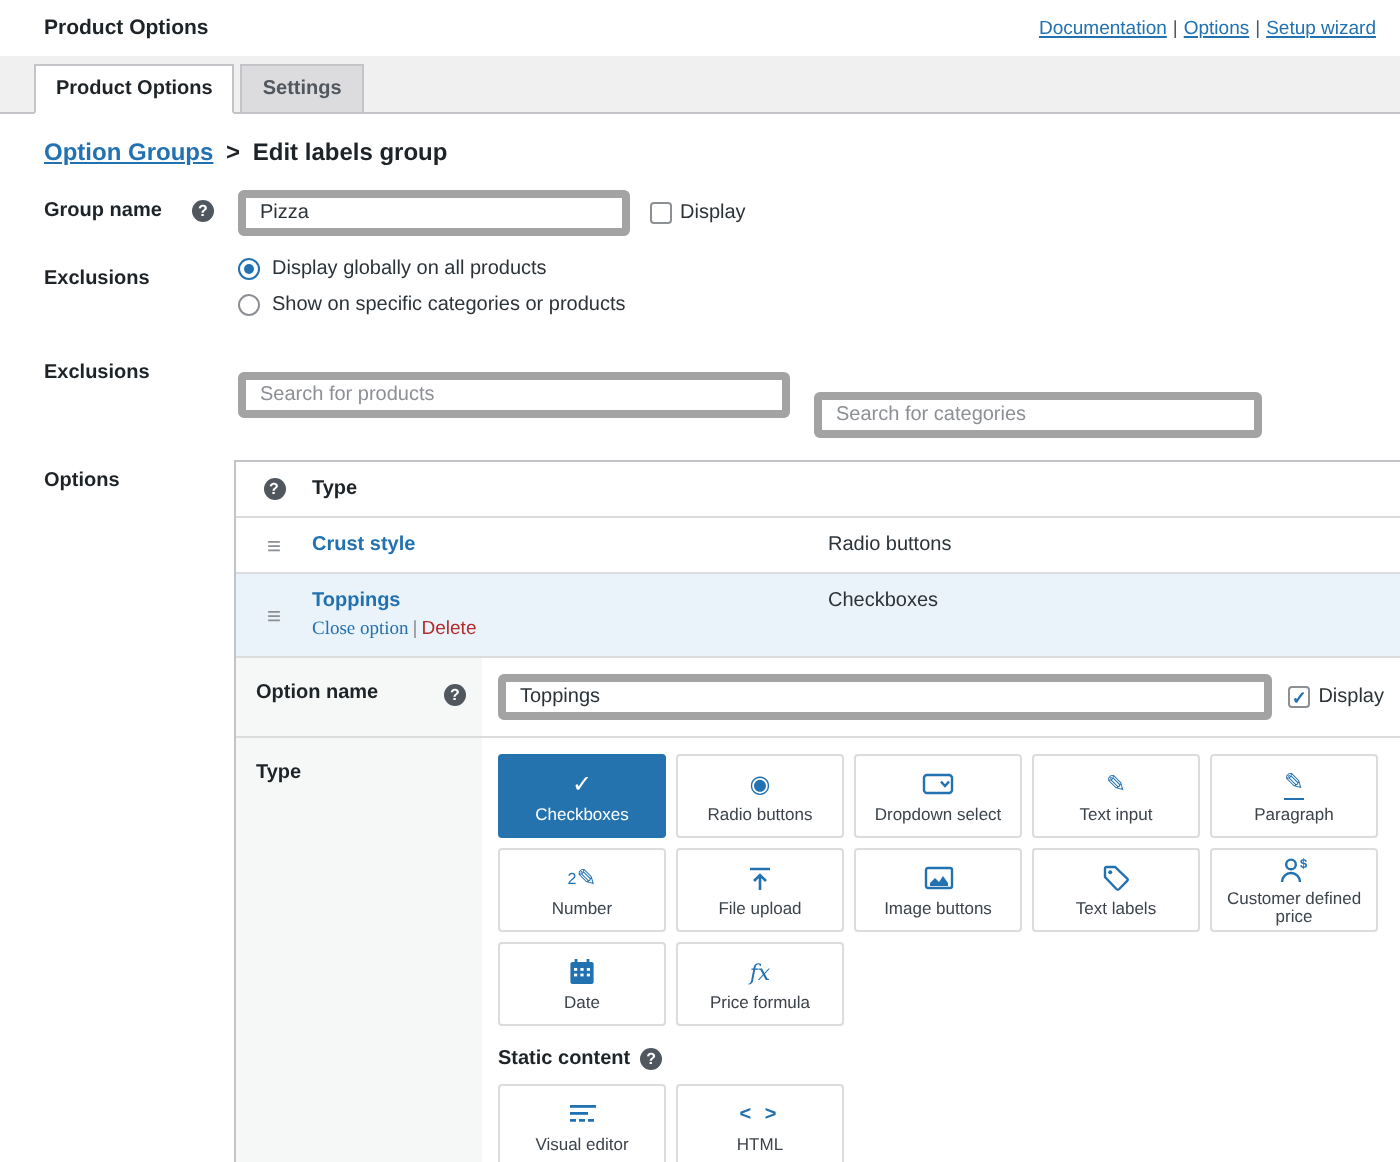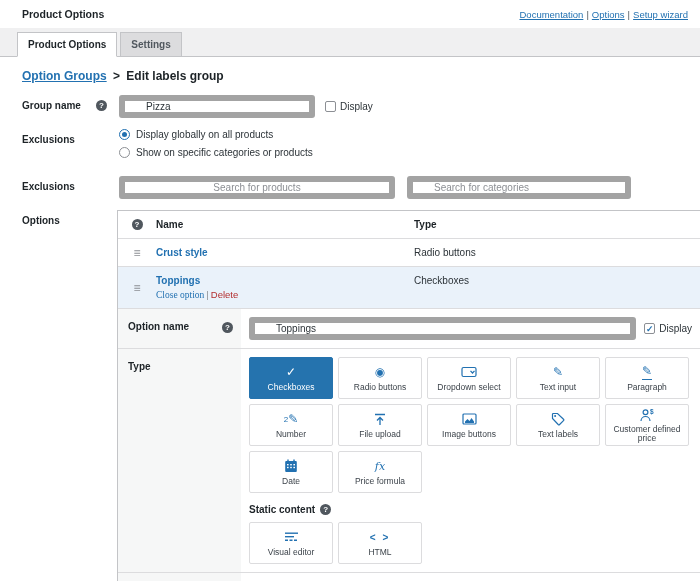--- a/index.html
+++ b/index.html
@@ -33,42 +33,42 @@
   .form-row { display:flex; align-items:flex-start; margin-bottom:11px; }
   .flabel { width:97px; flex:0 0 97px; display:flex; align-items:center;
     font-weight:bold; color:#1d2327; padding-top:5px; }
   .flabel .help { margin-left:auto; margin-right:12px; }
   .fcontent { flex:1; display:flex; align-items:center; }
 
   .help { display:inline-flex; width:11px; height:11px; border-radius:50%;
     background:#50575e; color:#fff; font-size:8px; font-weight:bold;
     align-items:center; justify-content:center; flex:0 0 11px; cursor:pointer; }
 
-  .text-input, .select-box, .price-input { height:23px; border:6px solid #a3a3a3;
+  .text-input, .select-box, .price-input { height:23px; border:4px solid #a3a3a3;
     border-radius:3px; font-family:"Liberation Sans",sans-serif; font-size:10px;
-    color:#2c3338; padding:0 21px; background:#fff; }
+    color:#2c3338; padding:0 7px; background:#fff; }
   .text-input::placeholder { color:#8c8f94; }
 
   .w-groupname { width:196px; }
   .chk-wrap { display:flex; align-items:center; margin-left:10px; cursor:pointer; }
   .checkbox { width:11px; height:11px; border:1px solid #8c8f94; border-radius:2px;
     background:#fff; display:inline-flex; align-items:center; justify-content:center;
     margin-right:4px; flex:0 0 11px; }
   .checkbox.checked::after { content:"✓"; color:#2271b1; font-size:9px; font-weight:bold; }
 
   .radio-line { display:flex; align-items:center; margin-bottom:7px; cursor:pointer;justify-content:center; }
   .radio { width:11px; height:11px; border:1px solid #8c8f94; border-radius:50%;
     background:#fff; margin-right:6px; display:inline-flex; align-items:center;
     justify-content:center; flex:0 0 11px; }
   .radio.selected { border-color:#2271b1; }
   .radio.selected::after { content:""; width:5px; height:5px; border-radius:50%;
     background:#2271b1; }
 
-  .w-products { width:276px;text-align:center; }
-  .w-categories { width:224px; margin-left:12px; }
+  .w-products { width:276px; }
+  .w-categories { width:224px; margin-left:12px;margin-top:20px; }
 
   
   .opt-table { flex:1; border:1px solid #c3c4c7; background:#fff; }
   .opt-head, .opt-row { display:grid; grid-template-columns:38px 258px 1fr;
     align-items:center; }
   .opt-head { padding:8px 0; border-bottom:1px solid #dcdcde; font-weight:bold;
     color:#1d2327; }
   .opt-head .help { justify-self:center; }
   .opt-row { padding:8px 0; border-bottom:1px solid #dcdcde; }
   .opt-row.highlight { background:#eaf2fa; border-bottom:none; }
@@ -176,21 +176,20 @@
 
     <div class="form-row" style="margin-bottom:0;">
       <div class="flabel" style="width:95px; flex:0 0 95px;">
         <span>Options</span>
       </div>
 
       <div class="opt-table">
 
         <div class="opt-head">
           <span class="help">?</span>
-          <span>Name</span>
           <span>Type</span>
         </div>
 
         <div class="opt-row">
           <span class="drag">≡</span>
           <a class="opt-link">Crust style</a>
           <span>Radio buttons</span>
         </div>
 
         <div class="opt-row highlight">

